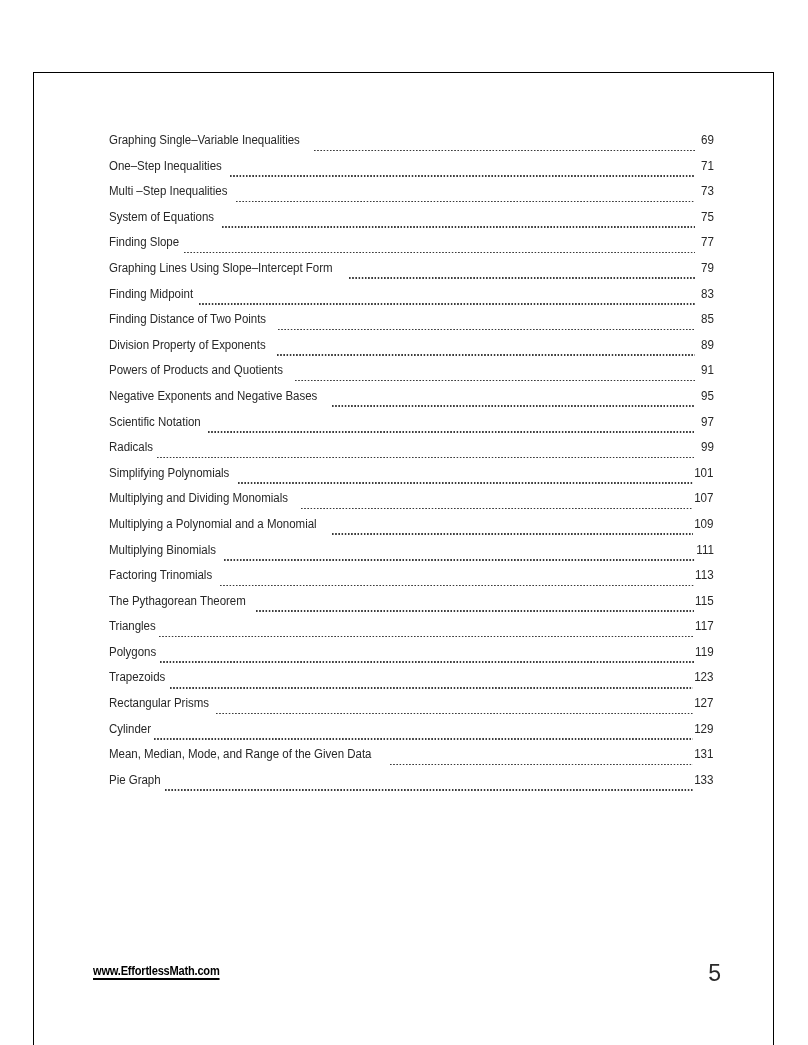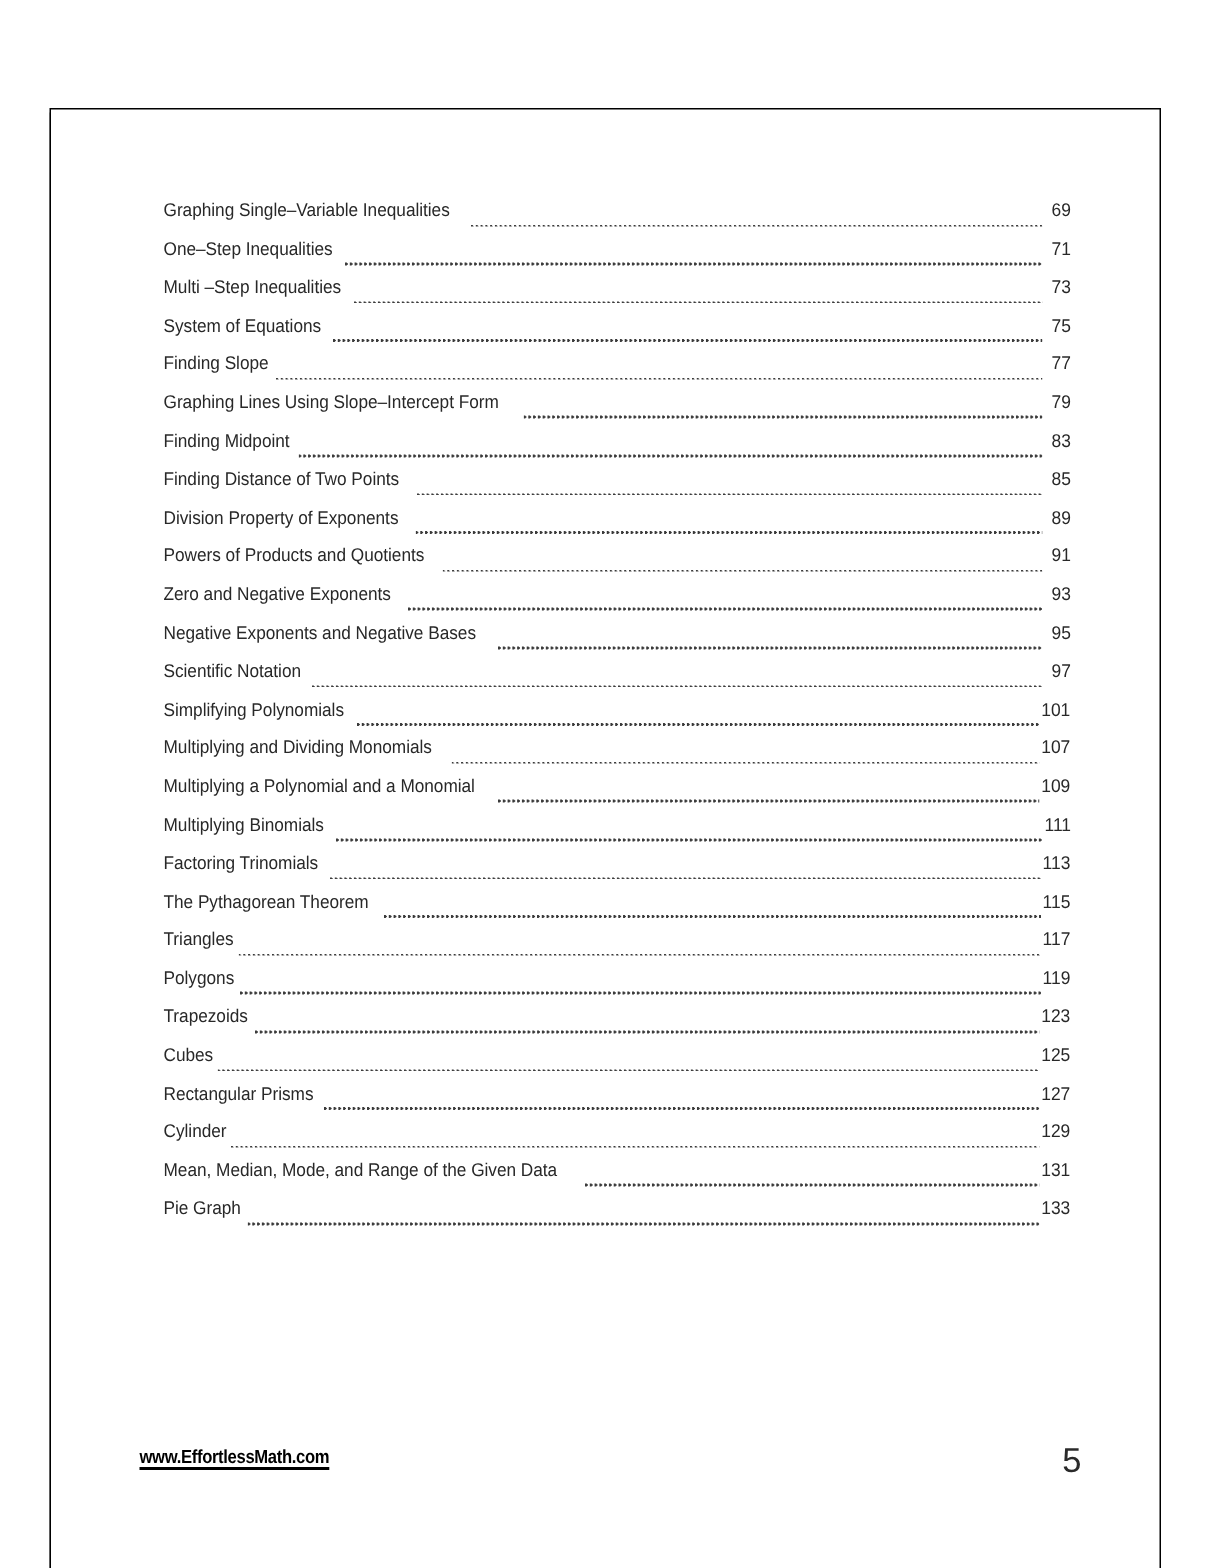--- a/index.html
+++ b/index.html
@@ -169,35 +169,35 @@
         <span class="toc-title">Division Property of Exponents</span>
         <span class="toc-leader"></span>
         <span class="toc-page">89</span>
       </div>
       <div class="toc-entry">
         <span class="toc-title">Powers of Products and Quotients</span>
         <span class="toc-leader"></span>
         <span class="toc-page">91</span>
       </div>
       <div class="toc-entry">
-        <span class="toc-title">Zero and Negative Exponents</span>
-        <span class="toc-leader"></span>
-        <span class="toc-page">93</span>
-      </div>
-      <div class="toc-entry">
         <span class="toc-title">Negative Exponents and Negative Bases</span>
         <span class="toc-leader"></span>
         <span class="toc-page">95</span>
       </div>
       <div class="toc-entry">
         <span class="toc-title">Scientific Notation</span>
         <span class="toc-leader"></span>
         <span class="toc-page">97</span>
       </div>
       <div class="toc-entry">
+        <span class="toc-title">Radicals</span>
+        <span class="toc-leader"></span>
+        <span class="toc-page">99</span>
+      </div>
+      <div class="toc-entry">
         <span class="toc-title">Simplifying Polynomials</span>
         <span class="toc-leader"></span>
         <span class="toc-page">101</span>
       </div>
       <div class="toc-entry">
         <span class="toc-title">Multiplying and Dividing Monomials</span>
         <span class="toc-leader"></span>
         <span class="toc-page">107</span>
       </div>
       <div class="toc-entry">
@@ -227,25 +227,20 @@
       </div>
       <div class="toc-entry">
         <span class="toc-title">Polygons</span>
         <span class="toc-leader"></span>
         <span class="toc-page">119</span>
       </div>
       <div class="toc-entry">
         <span class="toc-title">Trapezoids</span>
         <span class="toc-leader"></span>
         <span class="toc-page">123</span>
-      </div>
-      <div class="toc-entry">
-        <span class="toc-title">Cubes</span>
-        <span class="toc-leader"></span>
-        <span class="toc-page">125</span>
       </div>
       <div class="toc-entry">
         <span class="toc-title">Rectangular Prisms</span>
         <span class="toc-leader"></span>
         <span class="toc-page">127</span>
       </div>
       <div class="toc-entry">
         <span class="toc-title">Cylinder</span>
         <span class="toc-leader"></span>
         <span class="toc-page">129</span>

